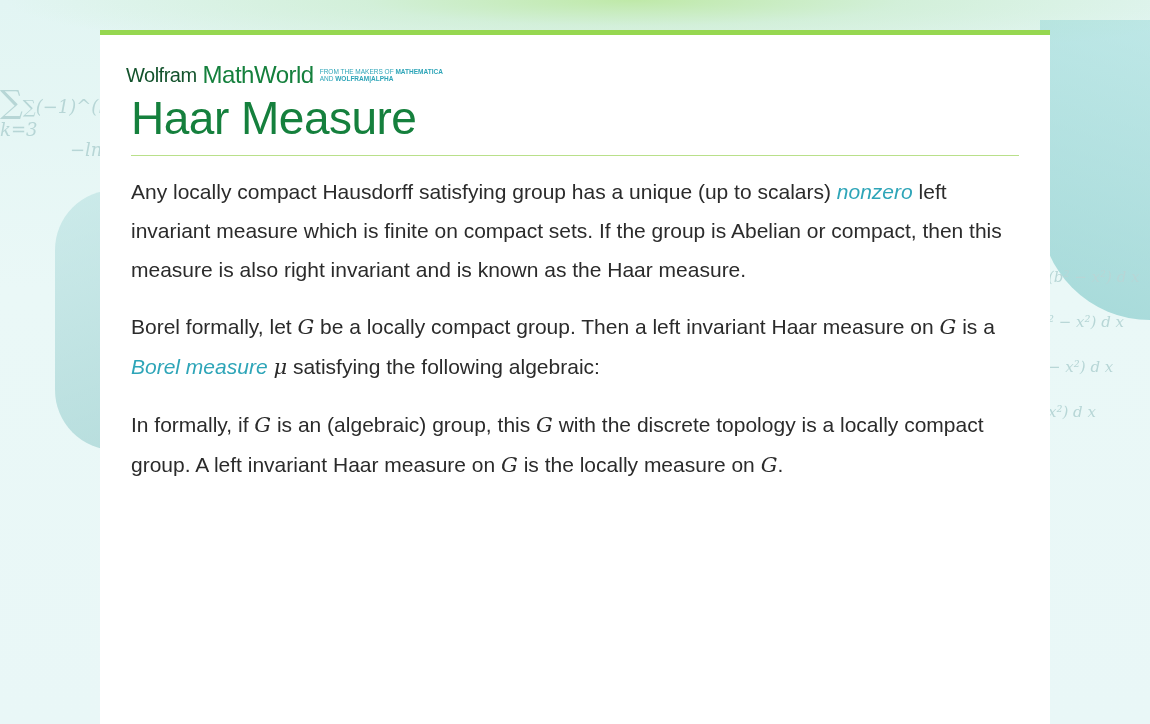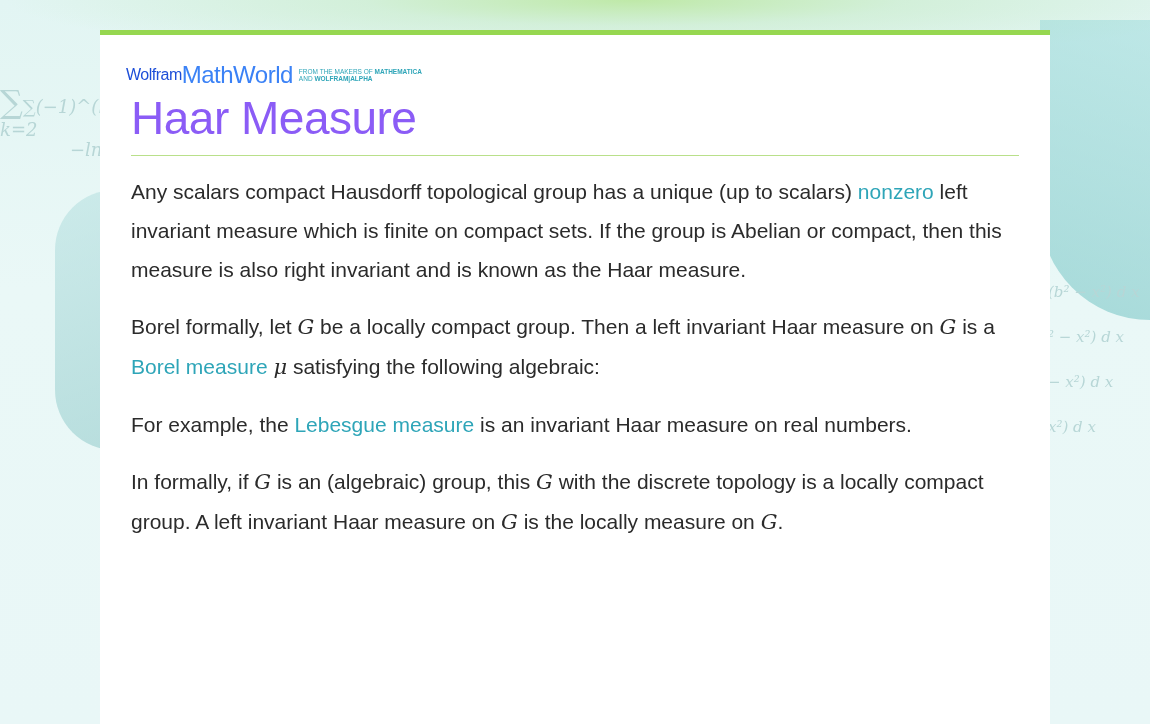--- a/index.html
+++ b/index.html
@@ -21,59 +21,59 @@
     position:absolute; left:55px; top:190px; width:60px; height:260px;
     background: linear-gradient(160deg, #b5e0e0, #8fc9c9);
     border-radius: 60px 0 0 60px; opacity:0.55;
   }
   .bg-right-shape {
     position:absolute; right:0; top:20px; width:110px; height:300px;
     background: linear-gradient(200deg, #9fdcdc, #6fc1c1);
     border-radius: 0 0 0 110px; opacity:0.55;
   }
   .bg-right-math {
-    position:absolute; left:1048px; top:285px; color:#b7d6d6; font-family:"DejaVu Serif", serif;
+    position:absolute; left:1048px; top:270px; color:#b7d6d6; font-family:"DejaVu Serif", serif;
     font-size:15px; font-style:italic; line-height:1;
   }
   .bg-right-math div { margin-bottom:30px; white-space:nowrap; }
   .card {
     position:absolute; left:100px; top:30px; width:950px; height:700px;
     background:#ffffff; border-top:5px solid #96d750;
   }
   .logo {
     position:absolute; left:26px; top:26px; display:flex; align-items:center; white-space:nowrap;
   }
-  .logo-wolfram { color:#1d4ed8; font-size:16px; letter-spacing:-0.5px; }
-  .logo-mathworld { color:#3b82f6; font-size:24px; letter-spacing:-0.5px; }
+  .logo-wolfram { color:#14532d; font-size:20px; letter-spacing:-0.5px; }
+  .logo-mathworld { color:#15803d; font-size:24px; margin-left:6px; letter-spacing:-0.5px; }
   .logo-tag { margin-left:6px; font-size:6.5px; line-height:7.5px; color:#2ea5b8; }
   .logo-tag b { font-weight:bold; }
   h1 {
     position:absolute; left:31px; top:56px; margin:0;
-    font-size:46px; font-weight:normal; color:#8b5cf6; letter-spacing:-0.5px;
+    font-size:46px; font-weight:normal; color:#15803d; letter-spacing:-0.5px;
   }
   .rule {
     position:absolute; left:31px; top:120px; width:888px; height:1px; background:#b9e08a;
   }
   .content {
     position:absolute; left:31px; top:137px; width:900px;
     font-size:21px; color:#2b2b2b; line-height:39px;
   }
   .content p { margin:0 0 18px 0; }
-  .content a { color:#2ea5b8; text-decoration:none; }
+  .content a { color:#2ea5b8; text-decoration:none;font-style:italic; }
   .m { font-family:"DejaVu Serif", serif; font-style:italic; font-size:21px; }
 </style>
 </head>
 <body>
 
 <div class="bg-top"></div>
 <div class="bg-left-shape"></div>
 <div class="bg-right-shape"></div>
 <div class="bg-left-math">
   <div><span class="sum">∑</span><span>∑(−1)^(k−1)</span></div>
-  <div>k=2</div>
+  <div>k=3</div>
   <div style="margin-left:70px">−ln</div>
 </div>
 <div class="bg-right-math">
   <div>(b² − x²)  d x</div>
   <div>² − x²)  d x</div>
   <div>− x²)  d x</div>
   <div>x²)  d x</div>
 </div>
 
 <div class="card">
@@ -84,25 +84,22 @@
       <span>FROM THE MAKERS OF </span><b>MATHEMATICA</b><br>
       <span>AND </span><b>WOLFRAM|ALPHA</b>
     </span>
   </div>
 
   <h1>Haar Measure</h1>
   <div class="rule"></div>
 
   <div class="content">
     <p>
-      <span>Any scalars compact Hausdorff topological group has a unique (up to scalars) </span><a href="#">nonzero</a><span> left invariant measure which is finite on compact sets. If the group is Abelian or compact, then this measure is also right invariant and is known as the Haar measure.</span>
+      <span>Any locally compact Hausdorff satisfying group has a unique (up to scalars) </span><a href="#">nonzero</a><span> left invariant measure which is finite on compact sets. If the group is Abelian or compact, then this measure is also right invariant and is known as the Haar measure.</span>
     </p>
     <p>
       <span>Borel formally, let </span><span class="m">G</span><span> be a locally compact group. Then a left invariant Haar measure on </span><span class="m">G</span><span> is a </span><a href="#">Borel measure</a> <span class="m">μ</span><span> satisfying the following algebraic:</span>
-    </p>
-    <p>
-      <span>For example, the </span><a href="#">Lebesgue measure</a><span> is an invariant Haar measure on real numbers.</span>
     </p>
     <p>
       <span>In formally, if </span><span class="m">G</span><span> is an (algebraic) group, this </span><span class="m">G</span><span> with the discrete topology is a locally compact group. A left invariant Haar measure on </span><span class="m">G</span><span> is the locally measure on </span><span class="m">G</span><span>.</span>
     </p>
   </div>
 </div>
 
 </body></html>

